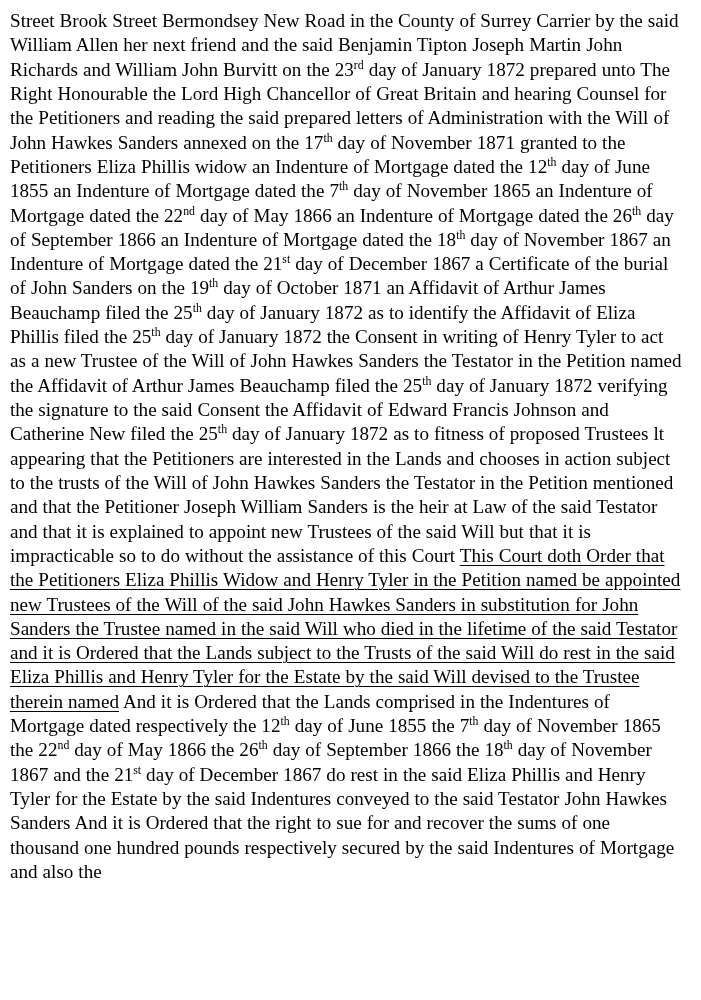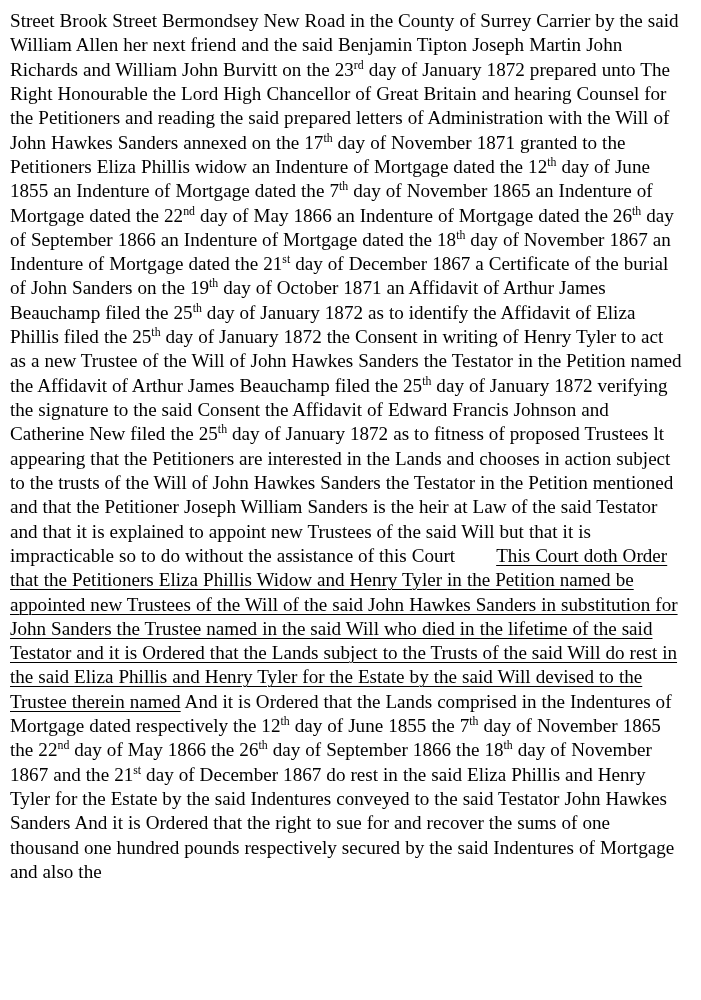--- a/index.html
+++ b/index.html
@@ -41,21 +41,20 @@
     font-size: 0.62em;
     line-height: 0;
     vertical-align: 0.56em;
     letter-spacing: 0;
     text-align: right;
   }
   .u {
     text-decoration: underline;
     text-decoration-thickness: 1px;
     text-underline-offset: 2.5px;
-    margin-left: 36px;
   }
 </style>
 </head>
 <body>
 
 <div id="page">
   <div id="doc-body">
     <p>Street Brook Street Bermondsey New Road in the County of Surrey Carrier by the said William Allen her next friend and the said Benjamin Tipton Joseph Martin John Richards and William John Burvitt on the 23<sup>rd</sup> day of January 1872 prepared unto The Right Honourable the Lord High Chancellor of Great Britain and hearing Counsel for the Petitioners and reading the said prepared letters of Administration with the Will of John Hawkes Sanders annexed on the 17<sup>th</sup> day of November 1871 granted to the Petitioners Eliza Phillis widow an Indenture of Mortgage dated the 12<sup>th</sup> day of June 1855 an Indenture of Mortgage dated the 7<sup>th</sup> day of November 1865 an Indenture of Mortgage dated the 22<sup>nd</sup> day of May 1866 an Indenture of Mortgage dated the 26<sup>th</sup> day of September 1866 an Indenture of Mortgage dated the 18<sup>th</sup> day of November 1867 an Indenture of Mortgage dated the 21<sup>st</sup> day of December 1867 a Certificate of the burial of John Sanders on the 19<sup>th</sup> day of October 1871 an Affidavit of Arthur James Beauchamp filed the 25<sup>th</sup> day of January 1872 as to identify the Affidavit of Eliza Phillis filed the 25<sup>th</sup> day of January 1872 the Consent in writing of Henry Tyler to act as a new Trustee of the Will of John Hawkes Sanders the Testator in the Petition named the Affidavit of Arthur James Beauchamp filed the 25<sup>th</sup> day of January 1872 verifying the signature to the said Consent the Affidavit of Edward Francis Johnson and Catherine New filed the 25<sup>th</sup> day of January 1872 as to fitness of proposed Trustees lt appearing that the Petitioners are interested in the Lands and chooses in action subject to the trusts of the Will of John Hawkes Sanders the Testator in the Petition mentioned and that the Petitioner Joseph William Sanders is the heir at Law of the said Testator and that it is explained to appoint new Trustees of the said Will but that it is impracticable so to do without the assistance of this Court <span class="u">This Court doth Order that the Petitioners Eliza Phillis Widow and Henry Tyler in the Petition named be appointed new Trustees of the Will of the said John Hawkes Sanders in substitution for John Sanders the Trustee named in the said Will who died in the lifetime of the said Testator and it is Ordered that the Lands subject to the Trusts of the said Will do rest in the said Eliza Phillis and Henry Tyler for the Estate by the said Will devised to the Trustee therein named</span> And it is Ordered that the Lands comprised in the Indentures of Mortgage dated respectively the 12<sup>th</sup> day of June 1855 the 7<sup>th</sup> day of November 1865 the 22<sup>nd</sup> day of May 1866 the 26<sup>th</sup> day of September 1866 the 18<sup>th</sup> day of November 1867 and the 21<sup>st</sup> day of December 1867 do rest in the said Eliza Phillis and Henry Tyler for the Estate by the said Indentures conveyed to the said Testator John Hawkes Sanders And it is Ordered that the right to sue for and recover the sums of one thousand one hundred pounds respectively secured by the said Indentures of Mortgage and also the</p>
   </div>
 </div>

